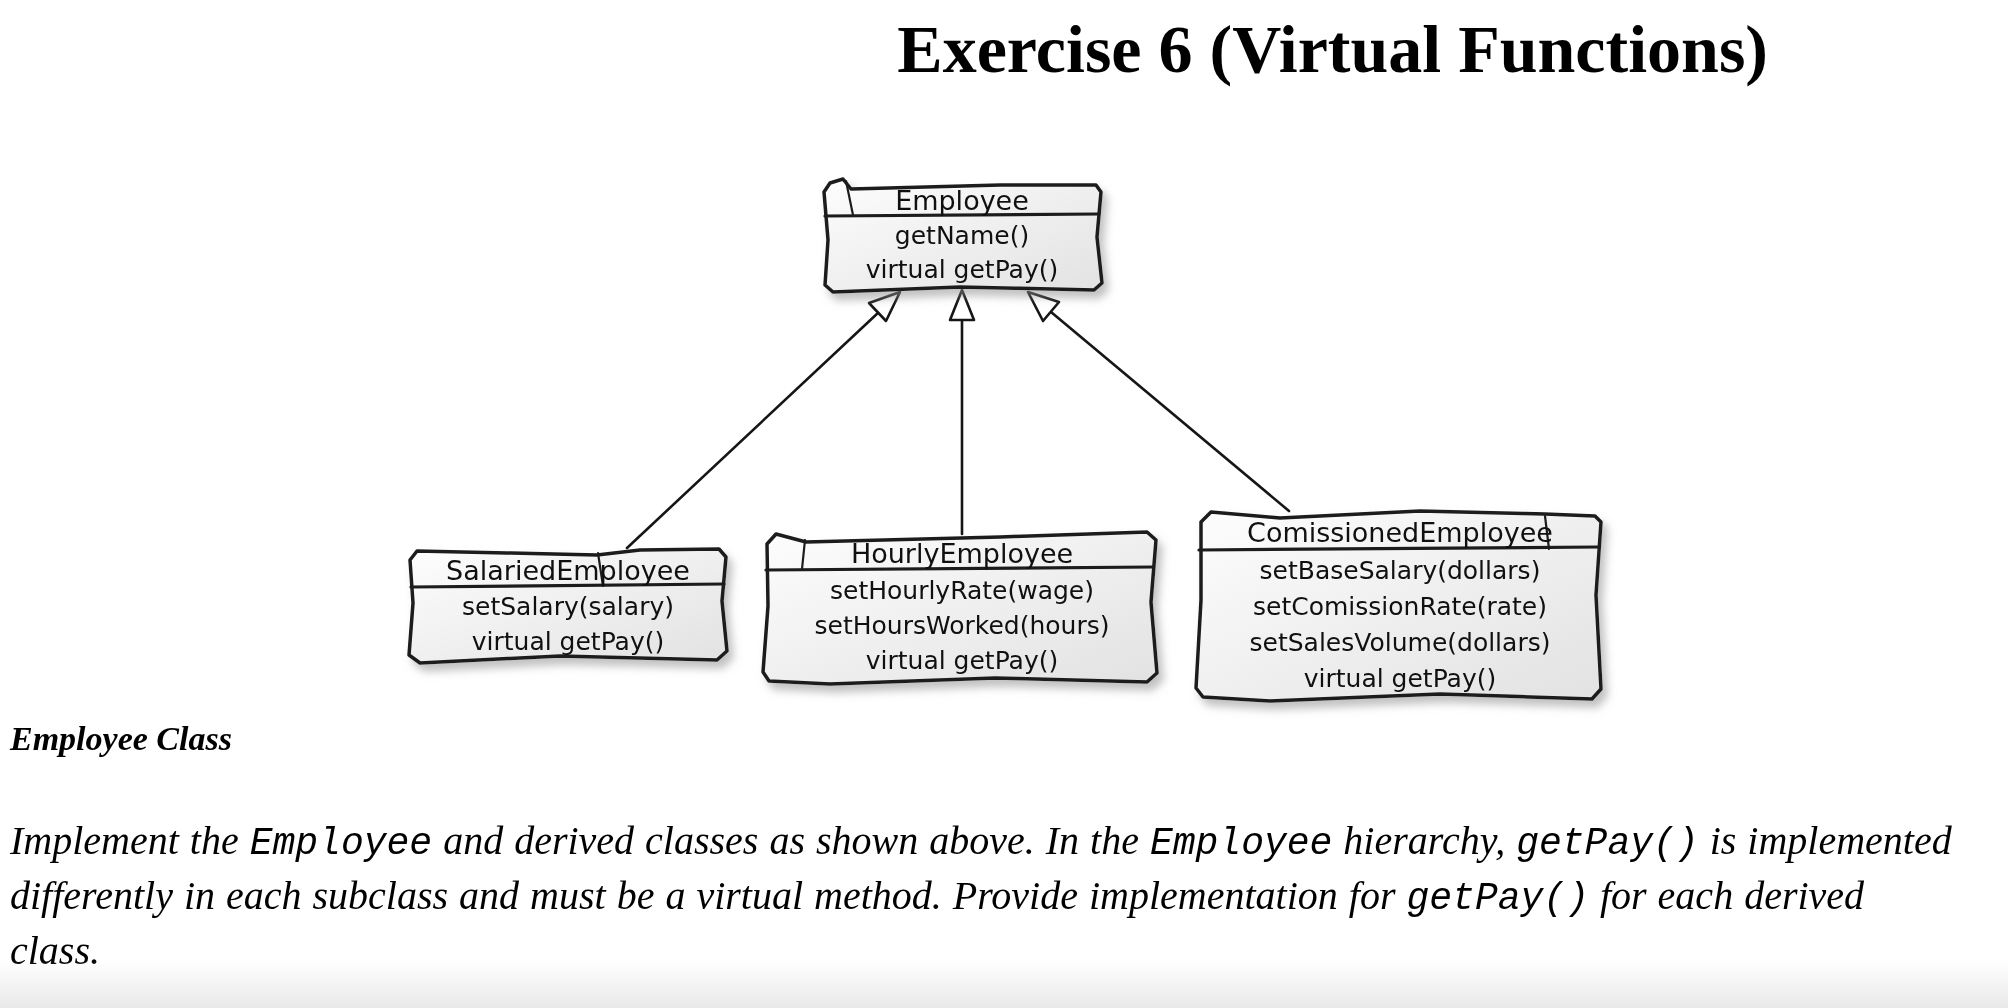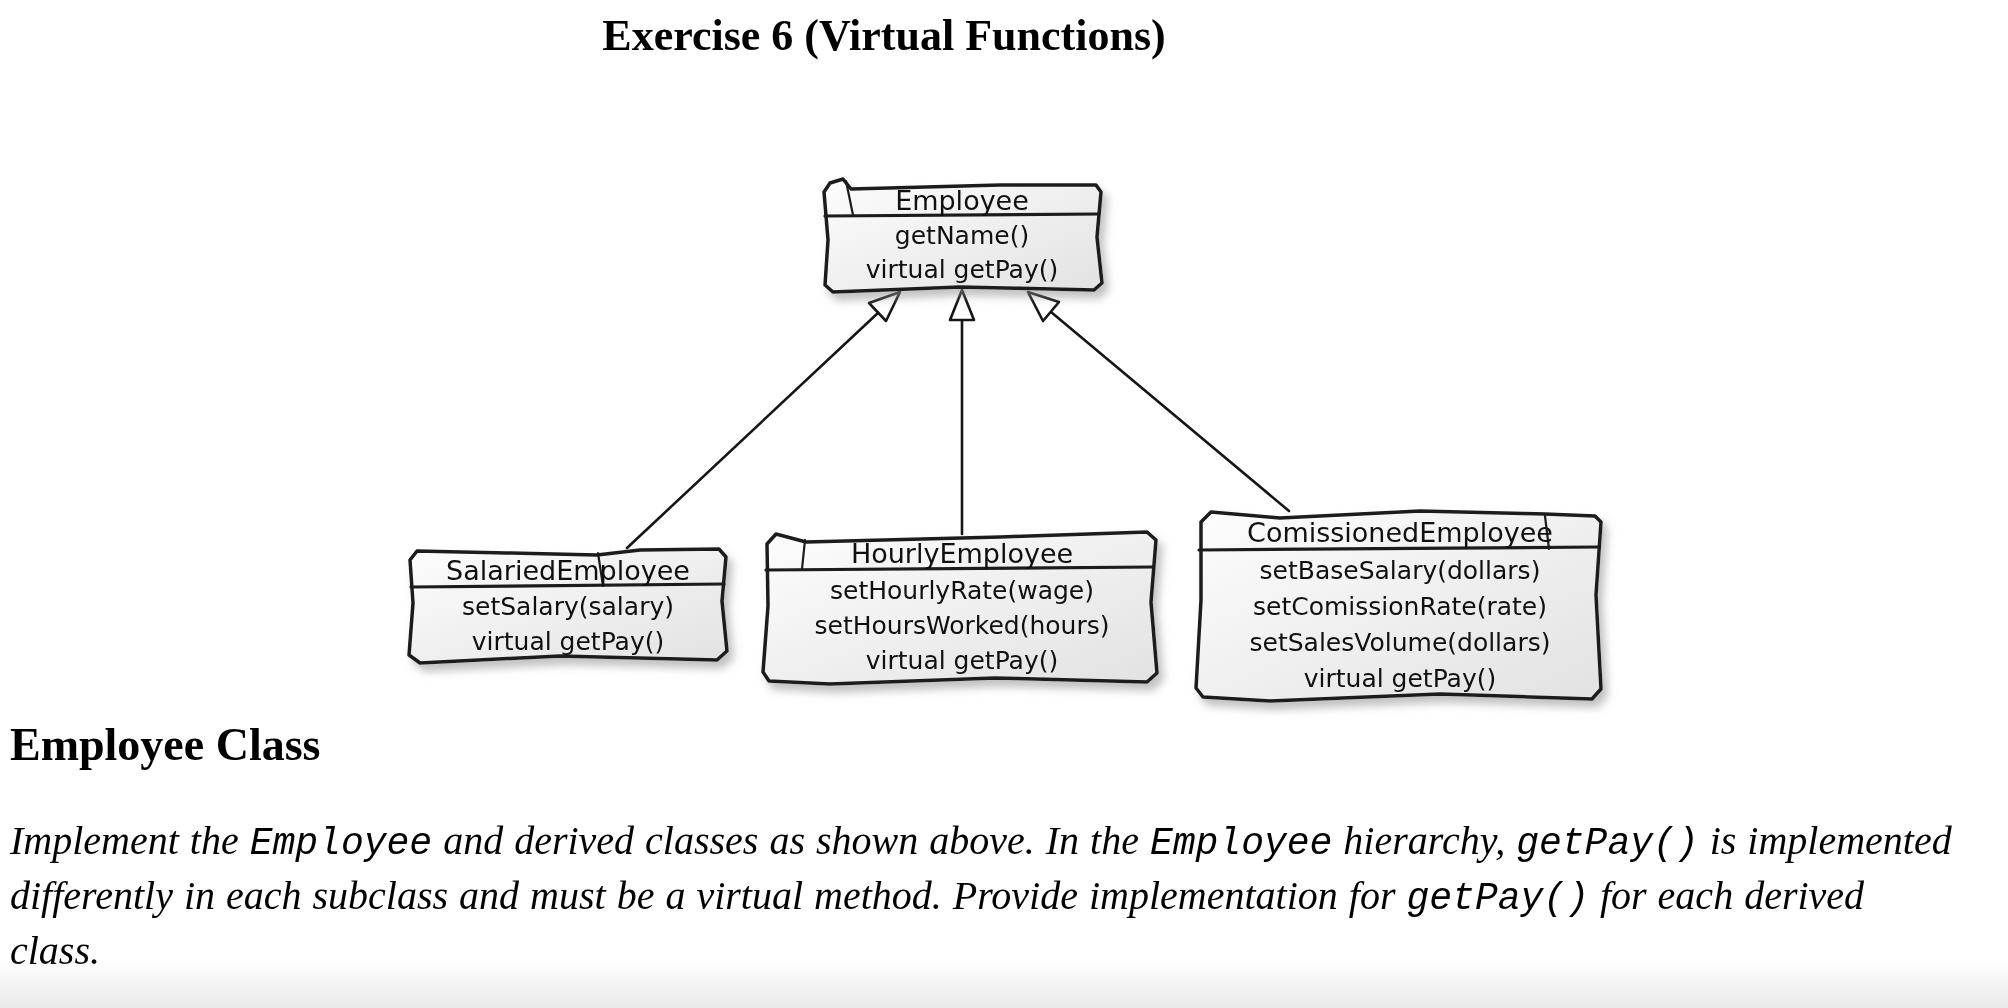--- a/index.html
+++ b/index.html
@@ -8,23 +8,23 @@
     --box-fill-bottom:#e2e2e2;
     --text-color:#000000;
     --page-fade:#e9e9e9;
   }
   *{margin:0;padding:0;box-sizing:border-box;}
   html,body{width:2008px;height:1008px;background:#ffffff;overflow:hidden;position:relative;}
   body{font-family:"Liberation Serif", serif;color:var(--text-color,#000);}
 
   .page-title{
     position:absolute;top:12px;left:0;width:1768px;
-    text-align:center;
+    text-align:right;
     font-family:"Liberation Serif", serif;
-    font-weight:bold;font-size:44px;line-height:1.1;
+    font-weight:bold;font-size:68px;line-height:1.1;
     color:var(--text-color,#000);
   }
 
   .diagram-svg{position:absolute;top:0;left:0;}
 
   .box{
     fill:url(#boxGradient);
     stroke:var(--box-stroke,#1c1c1c);
     stroke-width:3.5;
     stroke-linejoin:round;
@@ -43,21 +43,21 @@
   }
   .cls-title{font-size:27px;}
   .cls-method{font-size:25px;}
 
   .stop-top{stop-color:var(--box-fill-top,#fdfdfd);}
   .stop-bottom{stop-color:var(--box-fill-bottom,#e2e2e2);}
 
   .section-heading{
     position:absolute;top:720px;left:10px;
     font-family:"Liberation Serif", serif;
-    font-weight:bold;font-size:46px;line-height:1.1;
+    font-weight:bold;font-size:34px;line-height:1.1;font-style:italic;
   }
 
   .exercise-paragraph{
     position:absolute;top:815px;left:10px;width:1948px;
     font-family:"Liberation Serif", serif;
     font-size:40px;line-height:52px;
     word-spacing:1px;
     font-style:italic;
   }
   .exercise-paragraph .mono{

